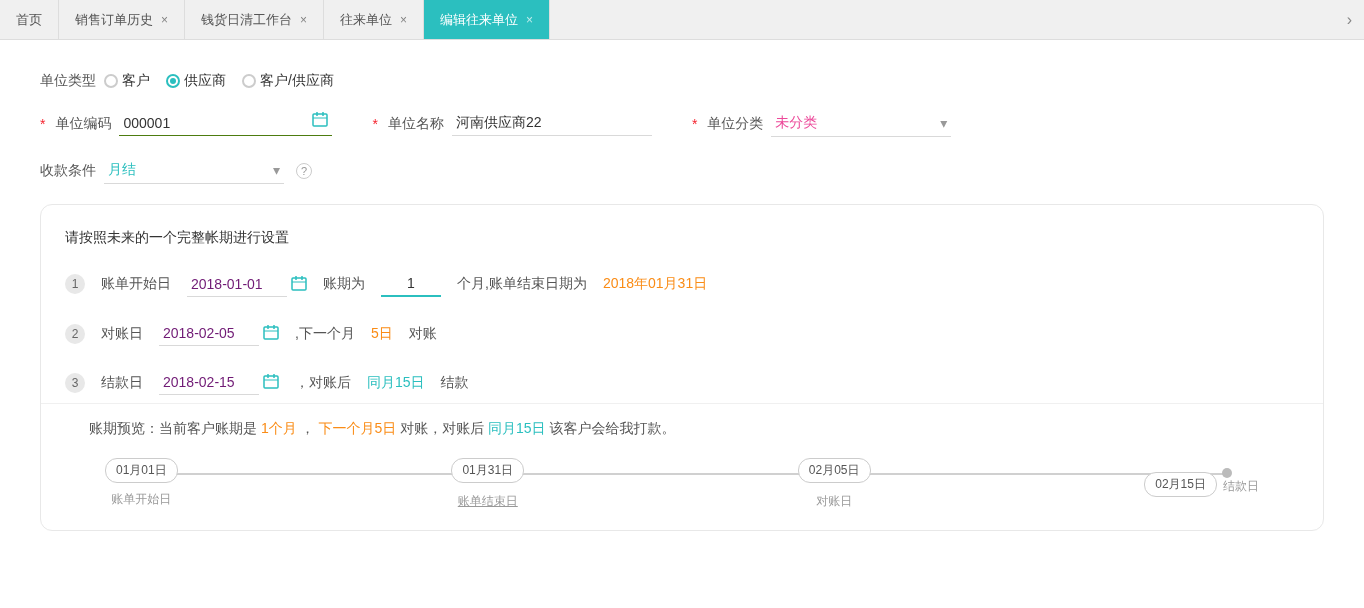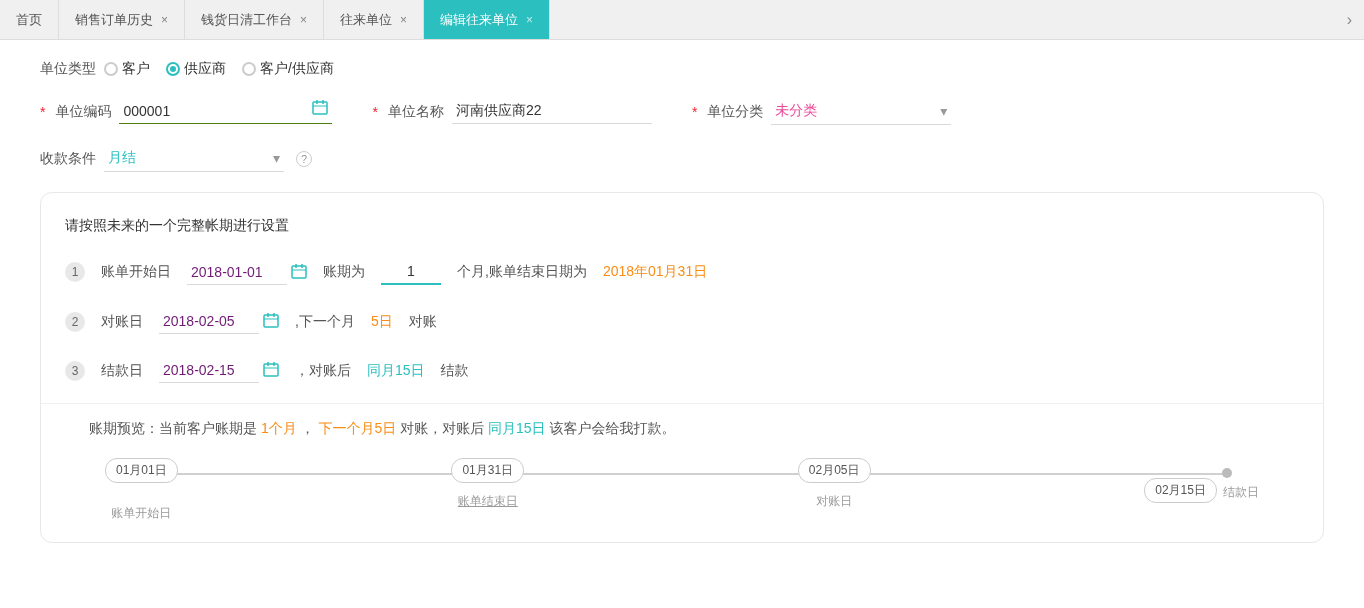--- a/index.html
+++ b/index.html
@@ -40,21 +40,21 @@
       margin-left: auto;
       padding: 0 12px;
       cursor: pointer;
       font-size: 16px;
       color: #888;
     }
 
     
     .main-content {
       background: #fff;
-      padding: 20px 40px;
+      padding: 32px 40px;
       min-height: calc(100vh - 40px);
     }
 
     
     .form-row {
       display: flex;
       align-items: center;
       margin-bottom: 20px;
       flex-wrap: wrap;
       gap: 12px;
@@ -259,21 +259,21 @@
       outline: none;
       padding: 4px;
       font-size: 14px;
       color: #333;
       width: 60px;
       text-align: center;
     }
 
     
     .preview-section {
-      margin-top: 20px;
+      margin-top: 8px;
     }
 
     .preview-text {
       font-size: 14px;
       color: #555;
       margin-bottom: 20px;
       padding: 0 24px;
     }
   </style>
 </head>
@@ -441,21 +441,21 @@
 
       <div style="position:relative; padding: 0 40px; margin-top: 8px;">
 
         <div style="position:absolute; top:15px; left:75px; right:75px; height:2px; background:#d0d0d0;"></div>
 
         <div style="position:absolute; top:10px; left:67px; width:10px; height:10px; border-radius:50%; background:#bbb;"></div>
 
         <div style="position:absolute; top:10px; right:67px; width:10px; height:10px; border-radius:50%; background:#bbb;"></div>
 
         <div style="display:flex; justify-content:space-between; position:relative; z-index:2;">
-          <div style="display:flex;flex-direction:column;align-items:center;gap:18px;">
+          <div style="display:flex;flex-direction:column;align-items:center;gap:4px;">
             <div style="background:#fff;border:1px solid #ccc;border-radius:12px;padding:3px 10px;font-size:12px;color:#555;">01月01日</div>
             <div style="font-size:12px;color:#999;margin-top:4px;">账单开始日</div>
           </div>
           <div style="display:flex;flex-direction:column;align-items:center;gap:6px;">
             <div style="background:#fff;border:1px solid #ccc;border-radius:12px;padding:3px 10px;font-size:12px;color:#555;">01月31日</div>
             <div style="font-size:12px;color:#999;margin-top:4px;text-decoration:underline;">账单结束日</div>
           </div>
           <div style="display:flex;flex-direction:column;align-items:center;gap:6px;">
             <div style="background:#fff;border:1px solid #ccc;border-radius:12px;padding:3px 10px;font-size:12px;color:#555;">02月05日</div>
             <div style="font-size:12px;color:#999;margin-top:4px;">对账日</div>

